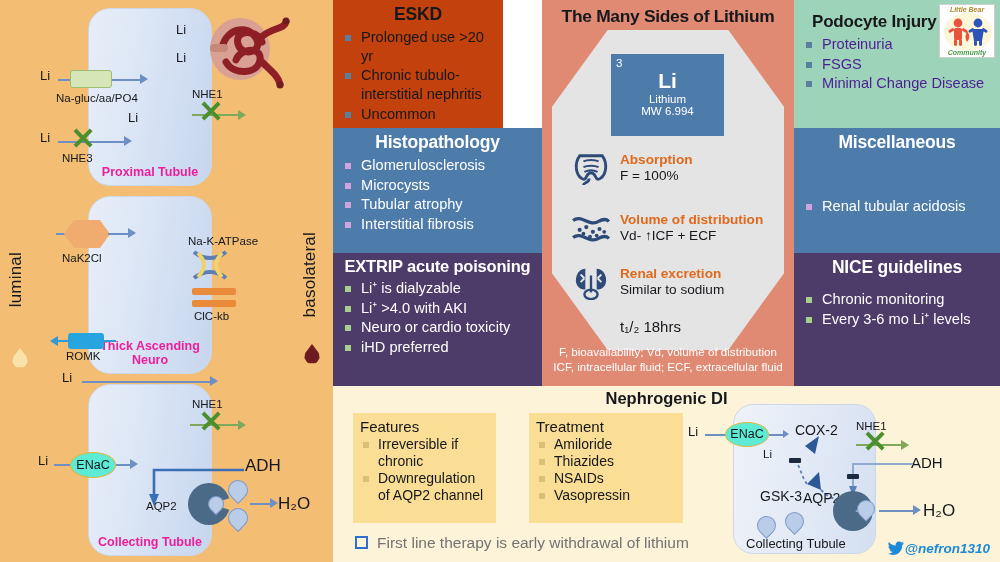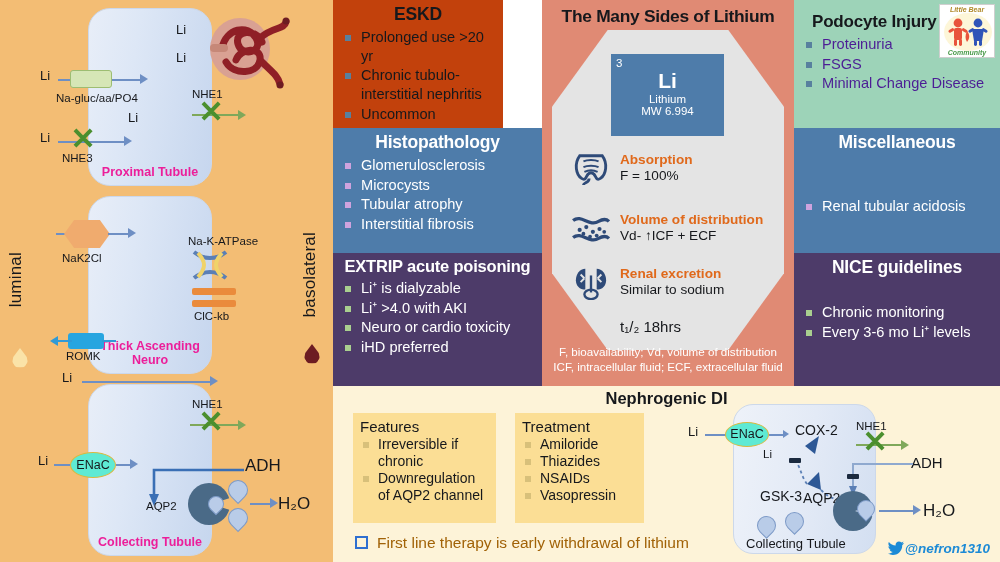--- a/index.html
+++ b/index.html
@@ -209,24 +209,24 @@
   .ndi-box ul { list-style: none; }
   .ndi-box li {
     font-size: 14px; line-height: 1.22; color: #16181c;
     position: relative; padding-left: 18px;
   }
   .ndi-box li::before {
     content: ""; position: absolute; left: 3px; top: 6px;
     width: 6px; height: 6px; background: #d8c07a;
   }
   .box-feat { left: 20px; top: 27px; width: 143px; height: 110px; }
-  .box-treat { left: 182px; top: 27px; width: 129px; height: 110px; }
+  .box-treat { left: 196px; top: 27px; width: 154px; height: 110px; }
 
   .firstline {
-    position: absolute; left: 22px; top: 148px; font-size: 15.5px; color: #a16207;
+    position: absolute; left: 22px; top: 148px; font-size: 15.5px; color: #737373;
   }
   .chk {
     position: absolute; left: 0px; top: 2px; width: 13px; height: 13px;
     border: 2px solid #2f6fd0;
   }
 
   .ct-cell {
     position: absolute; left: 400px; top: 18px; width: 143px; height: 150px;
     background: linear-gradient(100deg,#eef2f9 0%, #e3eaf6 50%, #d3dff1 100%);
     border-radius: 20px; border: 1px solid #ccd8ea;
@@ -474,21 +474,21 @@
     <h3>Miscellaneous</h3>
     <ul style="margin-top:8px;">
       <li>Renal tubular acidosis</li>
       <li>AKI when risk factors</li>
       <li>Hypercalcemia</li>
     </ul>
   </div>
 
   <div class="card c-nice">
     <h3>NICE guidelines</h3>
-    <ul style="margin-top:25px;">
+    <ul style="margin-top:12px;">
       <li>Chronic monitoring</li>
       <li>Every 3-6 mo Li⁺  levels</li>
     </ul>
   </div>
 
   <div class="ndi">
     <div class="ndi-title">Nephrogenic DI</div>
 
     <div class="ndi-box box-feat">
       <h4>Features</h4>

